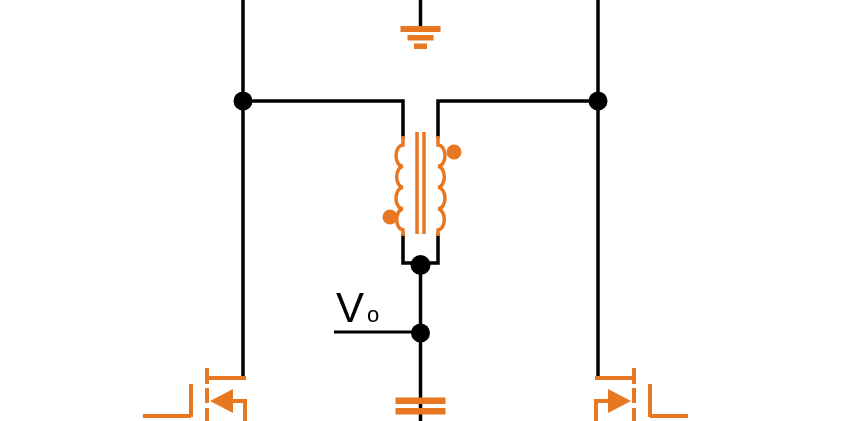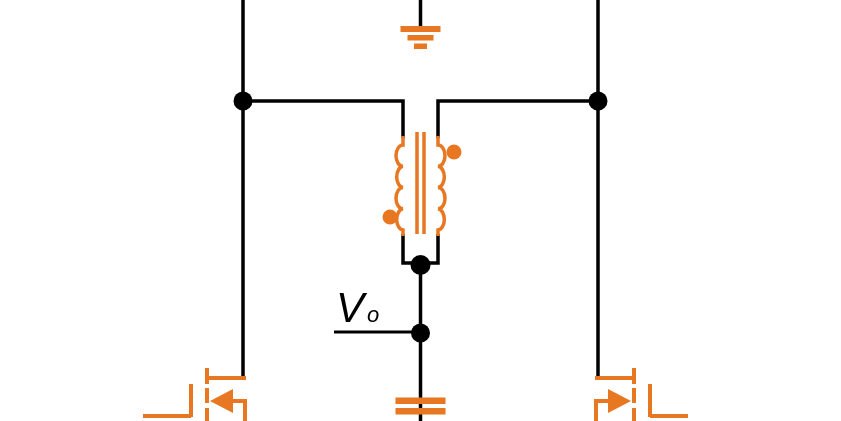--- a/index.html
+++ b/index.html
@@ -1,17 +1,17 @@
 <!DOCTYPE html>
 <html style="--accent: #E87722; --wire: #000000; --bg: #FFFFFF;"><head>
 <meta charset="utf-8">
 <style>
   :root { --accent:#E87722; --wire:#000000; --bg:#FFFFFF; }
   html,body { margin:0; padding:0; background:var(--bg); }
-  .stage { width:828px; height:421px; background:var(--bg); overflow:hidden;font-style:italic; }
+  .stage { width:828px; height:421px; background:var(--bg); overflow:hidden; }
   svg { display:block; }
   .wire   { stroke:var(--wire);   stroke-width:3.5; fill:none; }
   .wire-thin { stroke:var(--wire); stroke-width:3; fill:none; }
   .owire  { stroke:var(--accent); stroke-width:4;   fill:none; }
   .owire-coil { stroke:var(--accent); stroke-width:3.5; fill:none; }
   .channel { stroke-dasharray:15 5; }
   .kfill  { fill:var(--wire); }
   .ofill  { fill:var(--accent); }
   .vo-text { font-family:"Liberation Sans","DejaVu Sans",sans-serif; fill:var(--wire); }
 </style>

